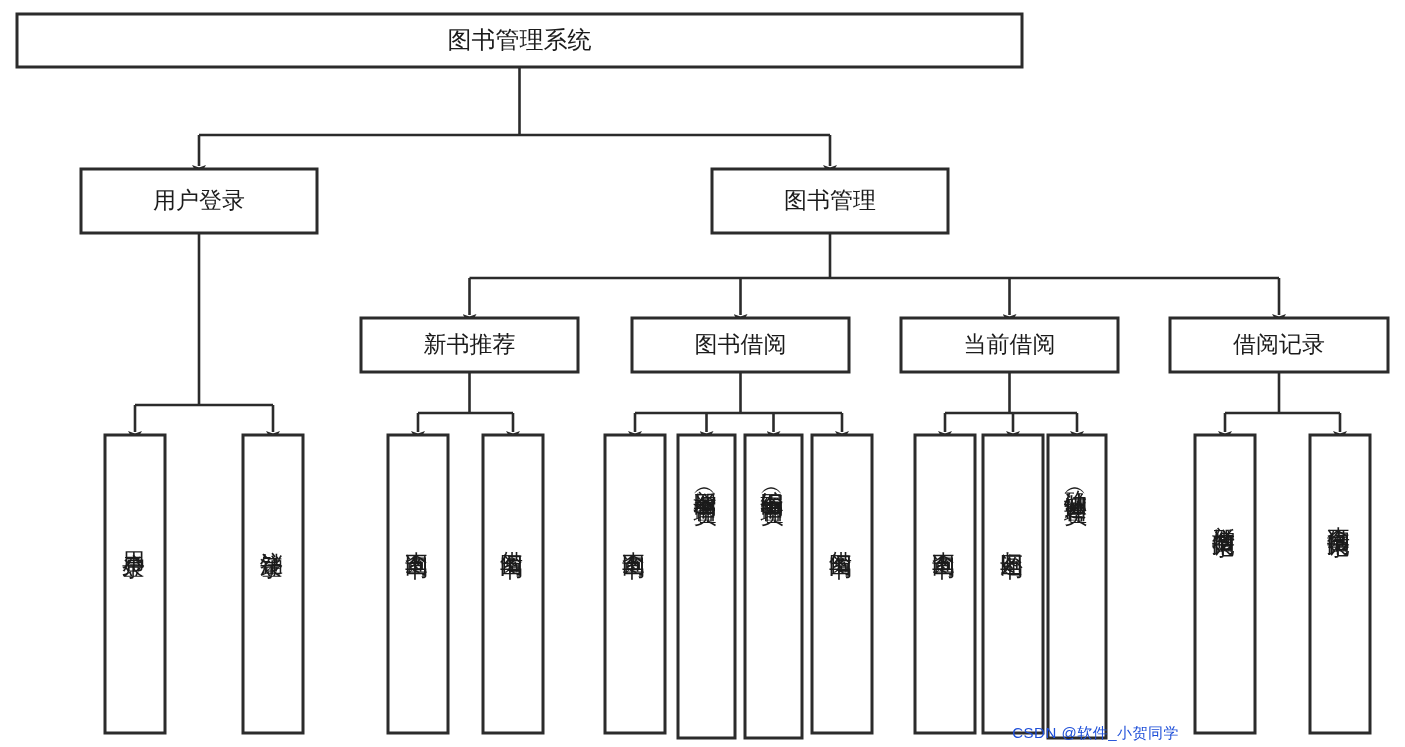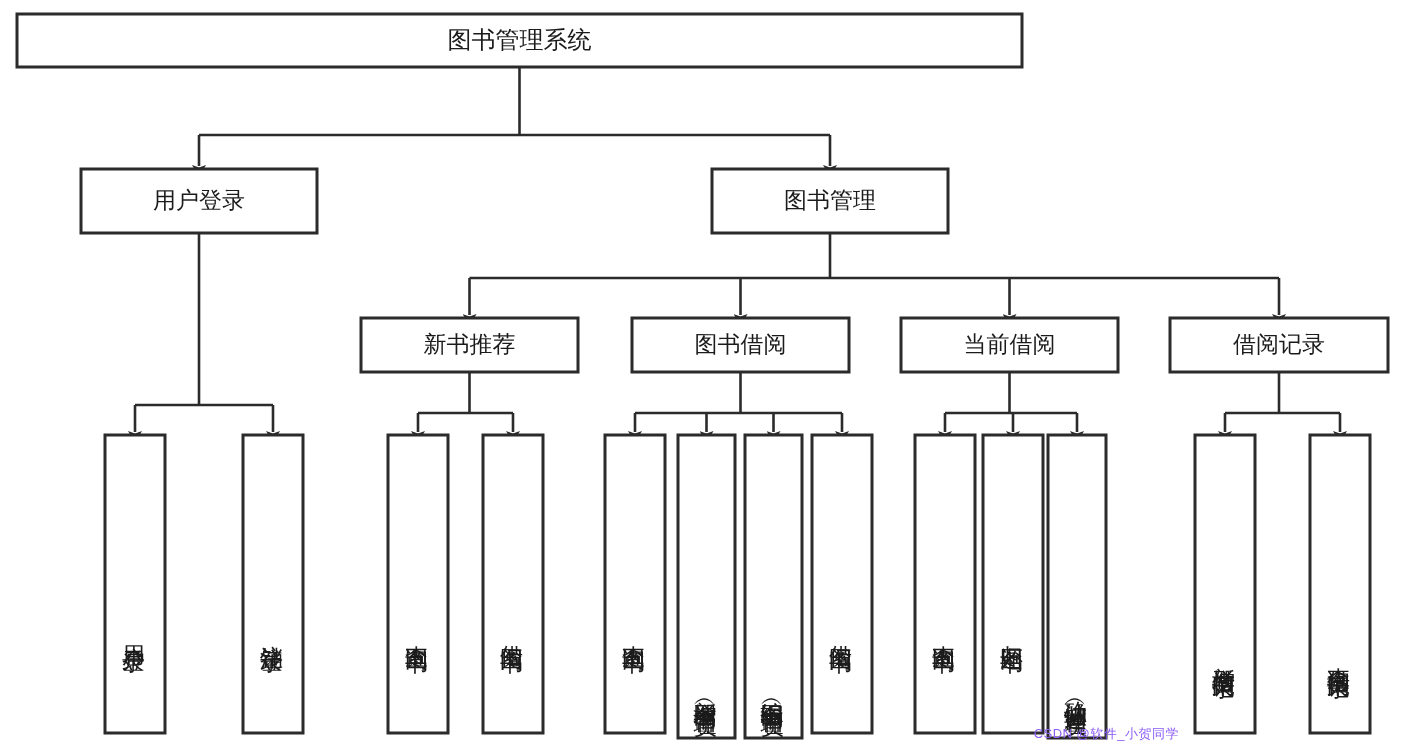--- a/index.html
+++ b/index.html
@@ -11,21 +11,20 @@
     width: 1405px;
     height: 747px;
     font-family: "Liberation Sans", "DejaVu Sans", sans-serif;
     overflow: hidden;
     position: relative;
   }
   #diagram-root {
     position: relative;
     width: 1187px;
     height: 747px;
-    text-align: right;
   }
   svg#diagram-svg {
     position: absolute;
     left: 0;
     top: 0;
     width: 1405px;
     height: 747px;
   }
   .node-box {
     fill: #ffffff;
@@ -61,22 +60,22 @@
     letter-spacing: 2px;
     line-height: 1;
     white-space: nowrap;
     pointer-events: none;
   }
   .watermark {
     position: absolute;
     right: 8px;
     bottom: 4px;
     font-family: "Liberation Sans", "DejaVu Sans", sans-serif;
-    font-size: 13px;
-    color: #8b5cf6;
+    font-size: 15px;
+    color: #1d4ed8;
     letter-spacing: 0.5px;
     white-space: nowrap;
   }
 </style>
 </head>
 <body>
 
 <div id="diagram-root">
 
   <svg id="diagram-svg" viewBox="0 0 1405 747">

